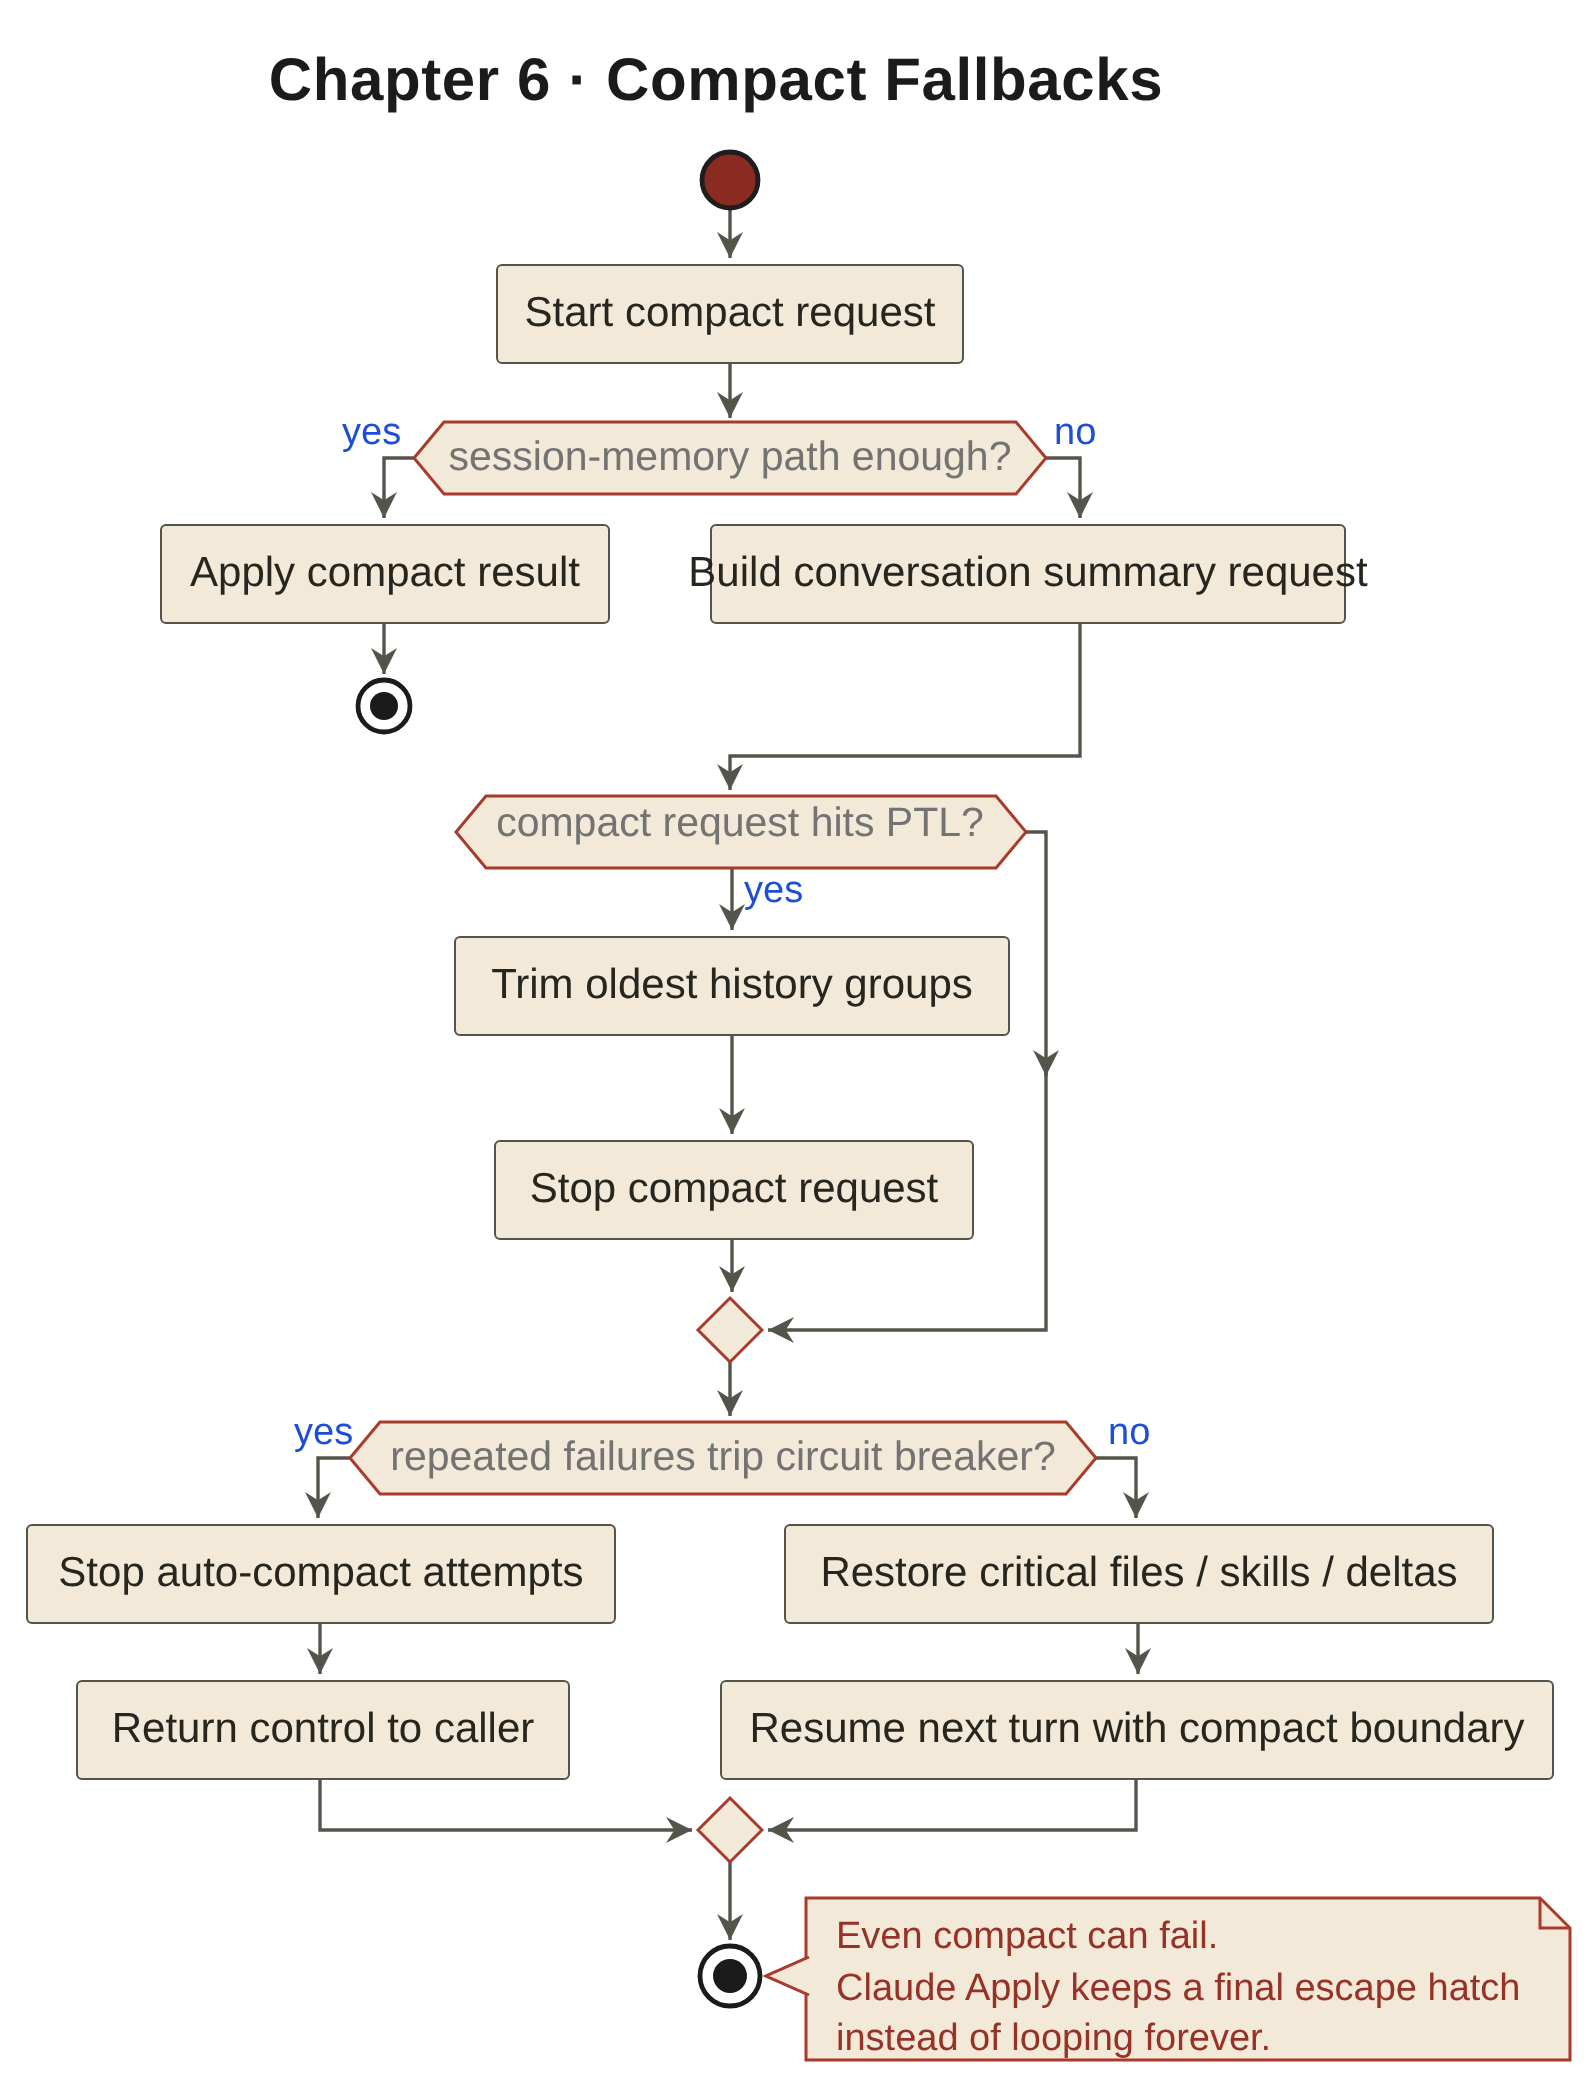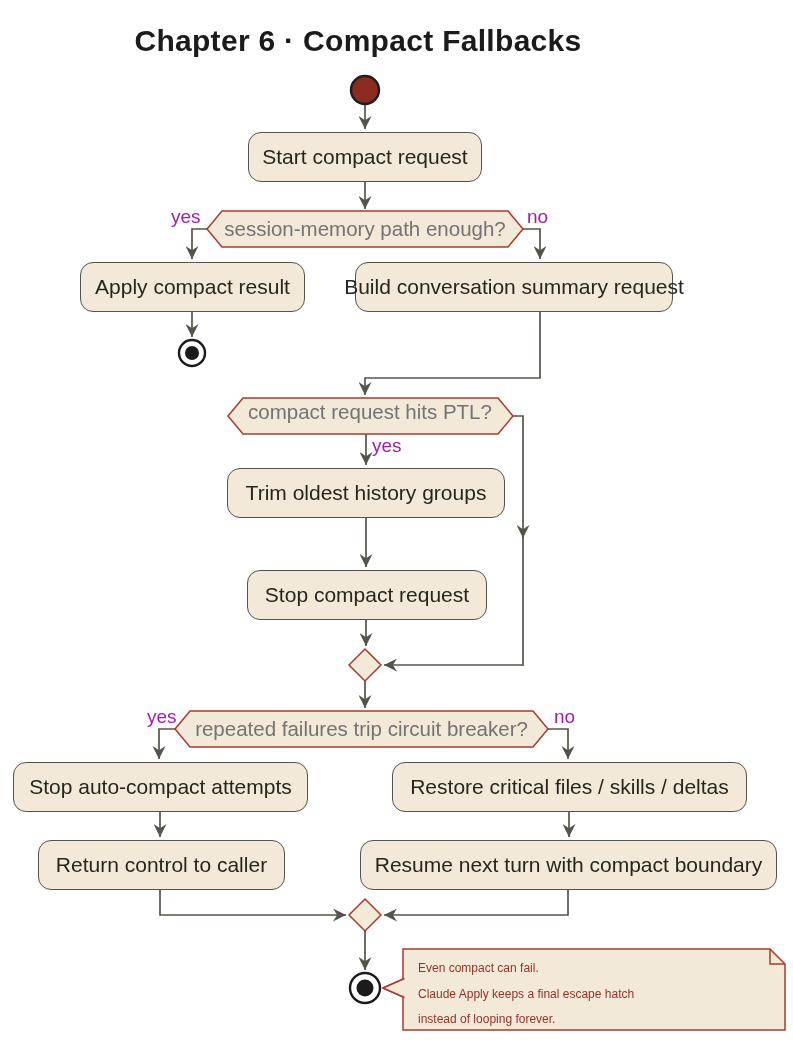--- a/index.html
+++ b/index.html
@@ -2,27 +2,27 @@
 <html><head>
 <meta charset="utf-8">
 <style>
   html,body{margin:0;padding:0;background:#ffffff;}
   .canvas{position:relative;width:793px;height:1044px;background:#ffffff;overflow:hidden;
           font-family:Liberation Sans, sans-serif;}
   .title{position:absolute;left:358px;top:24px;transform:translateX(-50%);
          font-size:30px;font-weight:bold;color:#1b1b1b;white-space:nowrap;letter-spacing:.3px;}
   .flow-svg{position:absolute;left:0;top:0;width:793px;height:1044px;}
   .activity{position:absolute;box-sizing:border-box;background:#f2e9d8;border:1.6px solid #55544b;
-            border-radius:13px;display:flex;align-items:center;justify-content:center;
+            border-radius:3px;display:flex;align-items:center;justify-content:center;
             font-size:21px;color:#26261f;white-space:nowrap;}
   .dlabel{position:absolute;display:flex;align-items:center;justify-content:center;
           font-size:20.5px;color:#737373;white-space:nowrap;}
-  .elabel{position:absolute;font-size:19px;color:#a21caf;white-space:nowrap;}
+  .elabel{position:absolute;font-size:19px;color:#1d4ed8;white-space:nowrap;}
   .note-text{position:absolute;left:418px;top:956px;width:358px;
-             font-size:12px;line-height:25.5px;color:#963226;}
+             font-size:19px;line-height:25.5px;color:#963226;}
 </style>
 </head>
 <body>
 
 <div class="canvas">
 
   <div class="title">Chapter 6 · Compact Fallbacks</div>
 
   <svg class="flow-svg" viewBox="0 0 793 1044">
     <defs>

